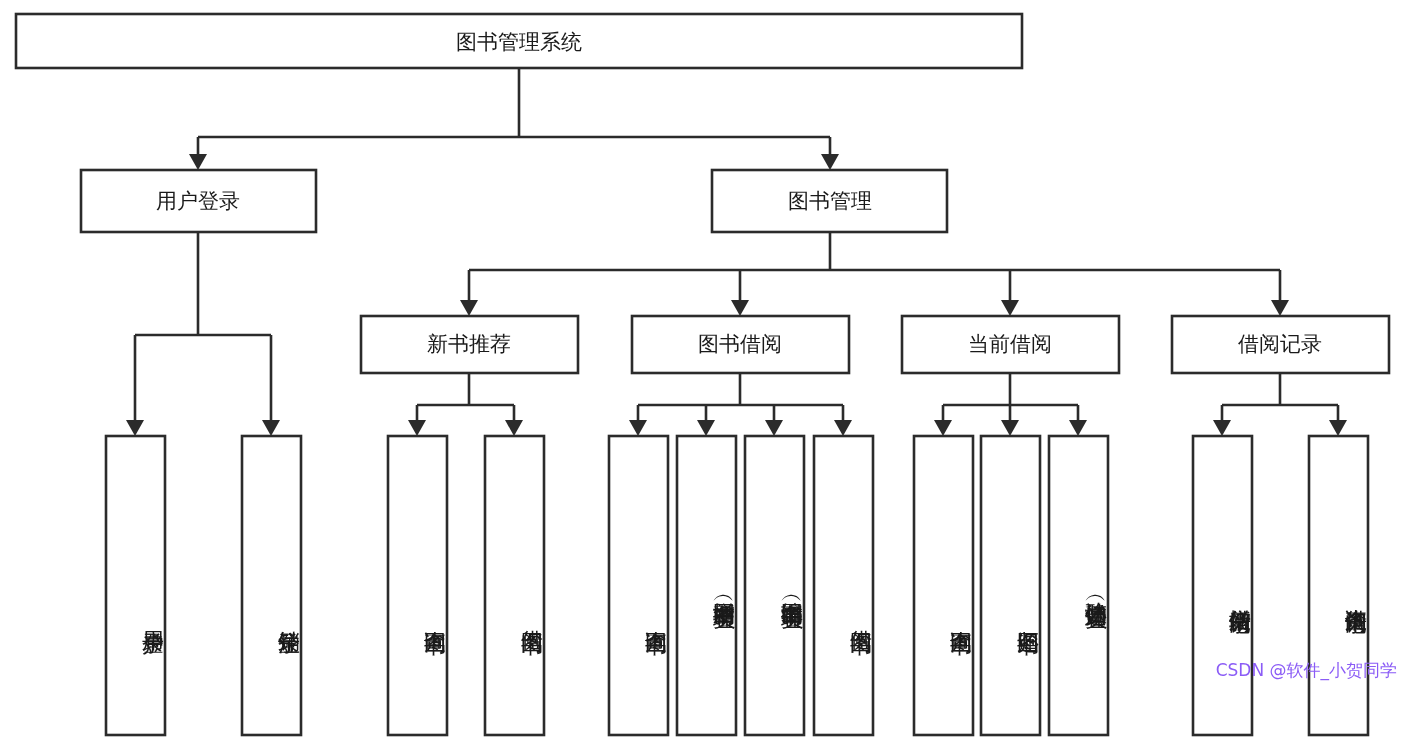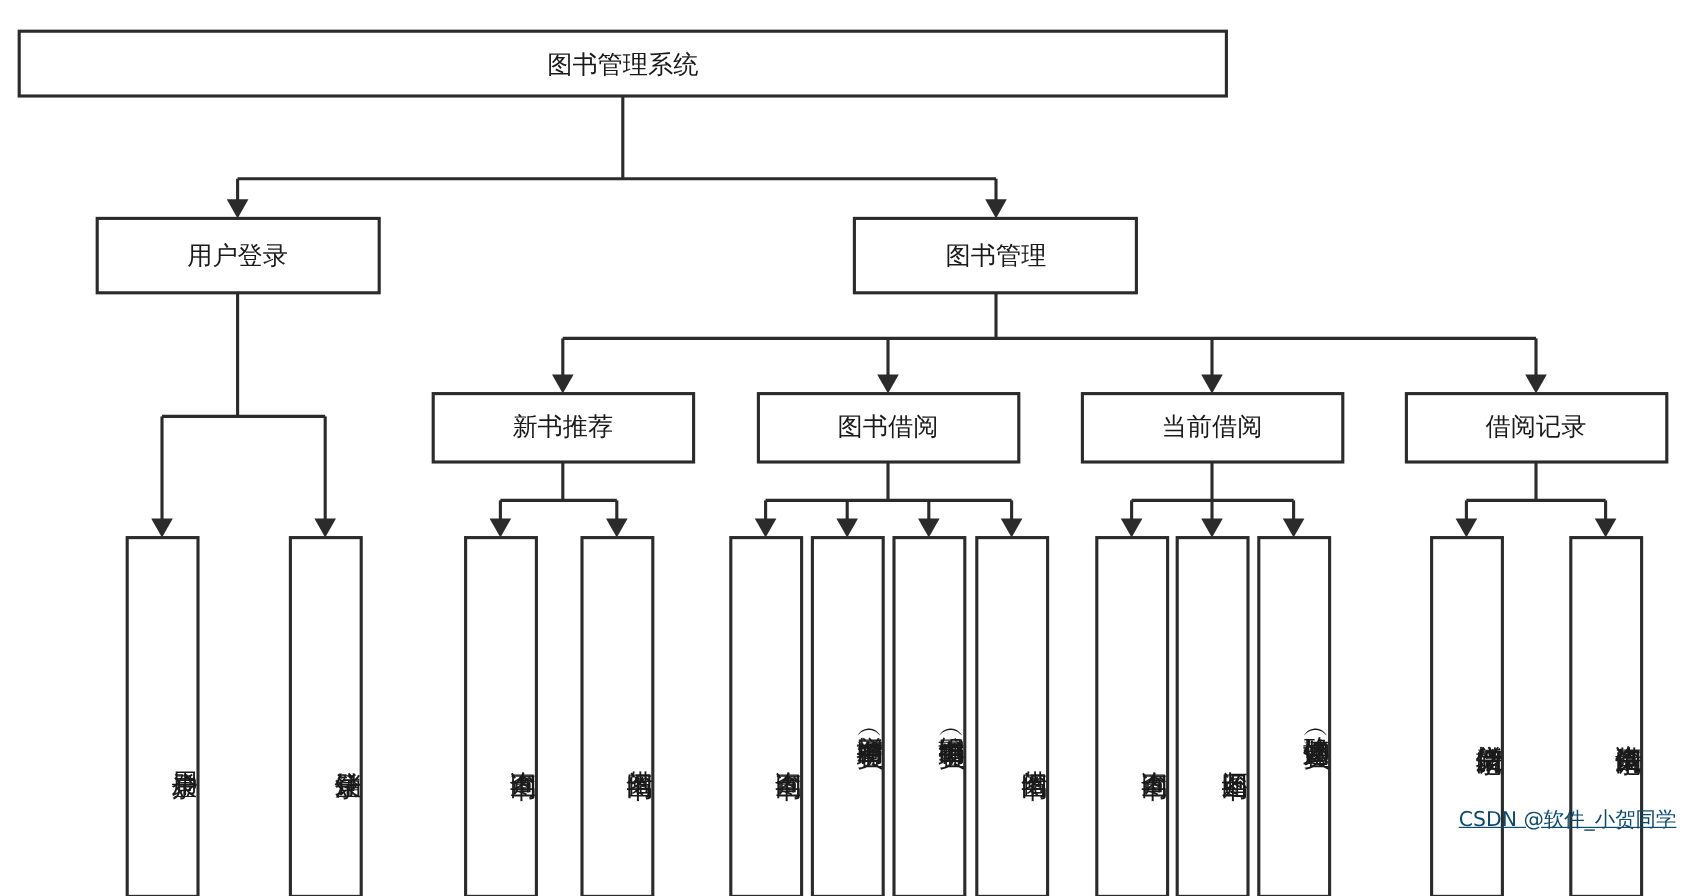--- a/index.html
+++ b/index.html
@@ -11,21 +11,20 @@
     width: 1405px;
     height: 747px;
     overflow: hidden;
     font-family: "DejaVu Sans", "Liberation Sans", sans-serif;
   }
   #diagram-root {
     position: relative;
     width: 1405px;
     height: 688px;
     background: #ffffff;
-    margin-top: 12px;
   }
   svg.diagram-canvas {
     position: absolute;
     left: 0;
     top: 0;
     width: 1405px;
     height: 747px;
   }
   .node-box {
     fill: #ffffff;
@@ -64,24 +63,23 @@
     white-space: normal;
     overflow: hidden;
     box-sizing: border-box;
   }
   .watermark {
     position: absolute;
     right: 8px;
     bottom: 6px;
     font-family: "DejaVu Sans", "Liberation Sans", sans-serif;
     font-size: 17px;
-    color: #0c4a6e;
+    color: #8b5cf6;
     white-space: nowrap;
     pointer-events: none;
-    text-decoration: underline;
   }
 </style>
 </head>
 <body>
 
 <div id="diagram-root">
 
   <svg class="diagram-canvas" viewBox="0 0 1405 747">
     <defs>
       <marker id="arrow" viewBox="0 0 12 14" refX="6" refY="13.5" markerWidth="12" markerHeight="14" orient="auto-start-reverse" markerUnits="userSpaceOnUse">

